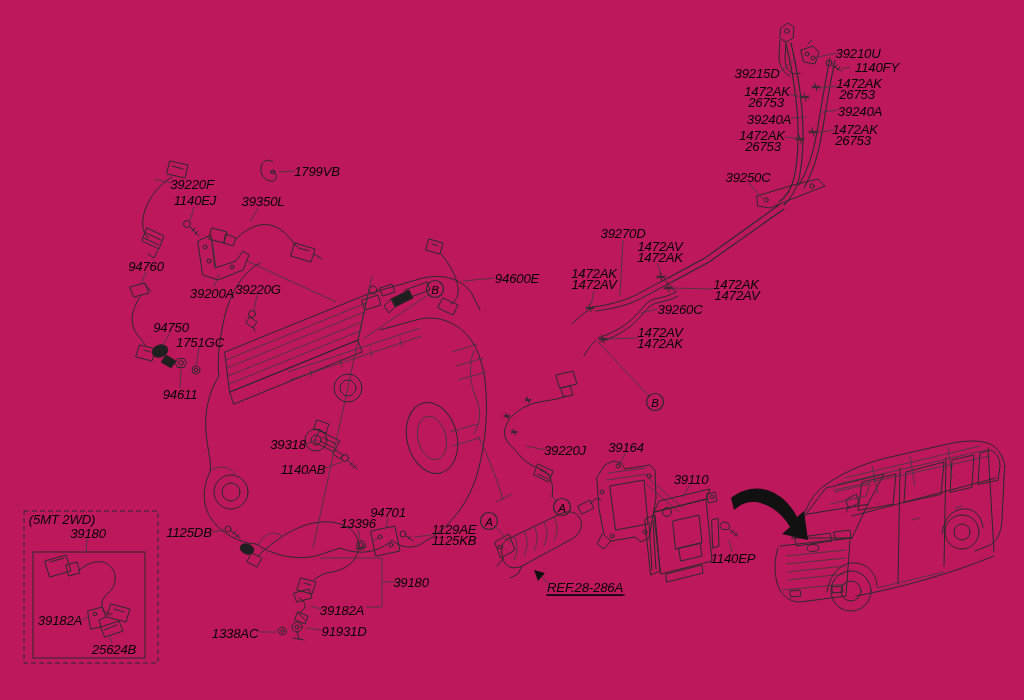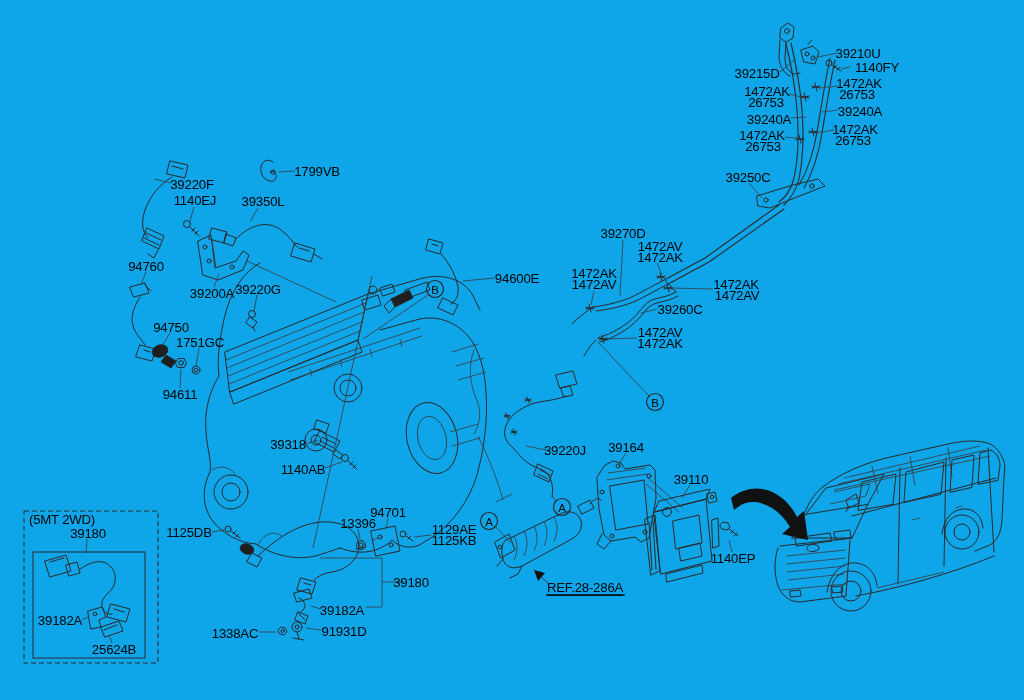--- a/index.html
+++ b/index.html
@@ -1,16 +1,16 @@
 <!DOCTYPE html>
 <html><head>
 <meta charset="utf-8">
 <style>
   html,body{margin:0;padding:0;background:#ffffff;}
-  .stage{position:relative;width:1024px;height:700px;background:#0ea5e9;overflow:hidden;}
+  .stage{position:relative;width:1024px;height:700px;background:#be185d;overflow:hidden;font-style:italic;}
   svg{display:block;}
   .art{stroke:#2a2a2a;stroke-width:1;fill:none;stroke-linecap:round;stroke-linejoin:round;}
   .art2{stroke:#2a2a2a;stroke-width:1.1;fill:none;stroke-linecap:round;stroke-linejoin:round;}
   .thin{stroke:#3a3a3a;stroke-width:0.8;fill:none;}
   .dark{fill:#1f1f1f;stroke:#1f1f1f;stroke-width:0.8;}
   .lbl{font-family:"Liberation Sans","DejaVu Sans",sans-serif;font-size:13.2px;fill:#050505;
        text-anchor:middle;dominant-baseline:central;letter-spacing:-0.2px;}
   .mk{font-family:"Liberation Sans","DejaVu Sans",sans-serif;font-size:11.5px;fill:#050505;
       text-anchor:middle;dominant-baseline:central;}
   .box-dash{fill:none;stroke:#2a2a2a;stroke-width:1;stroke-dasharray:5 3;}

